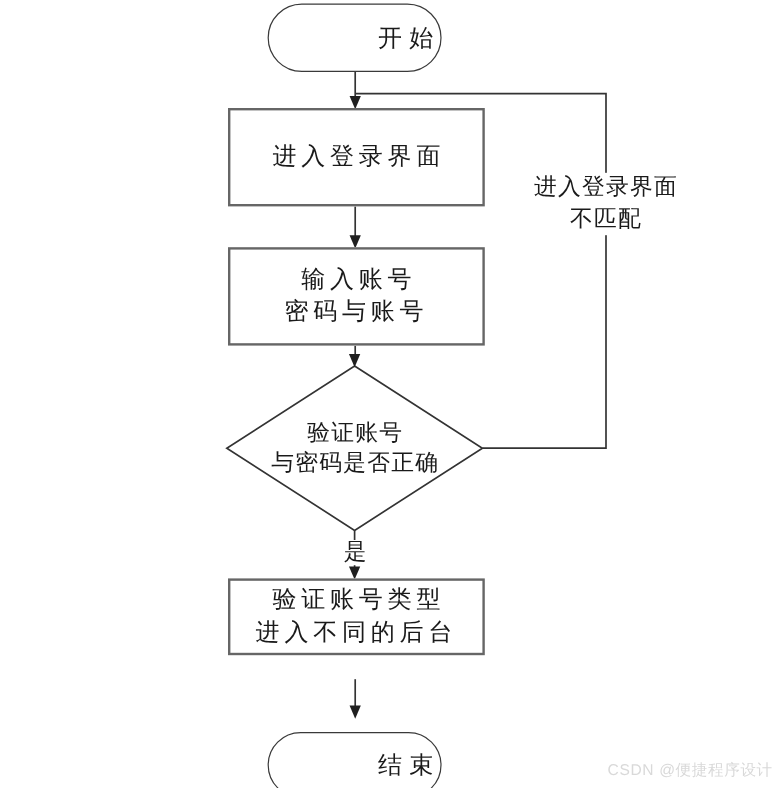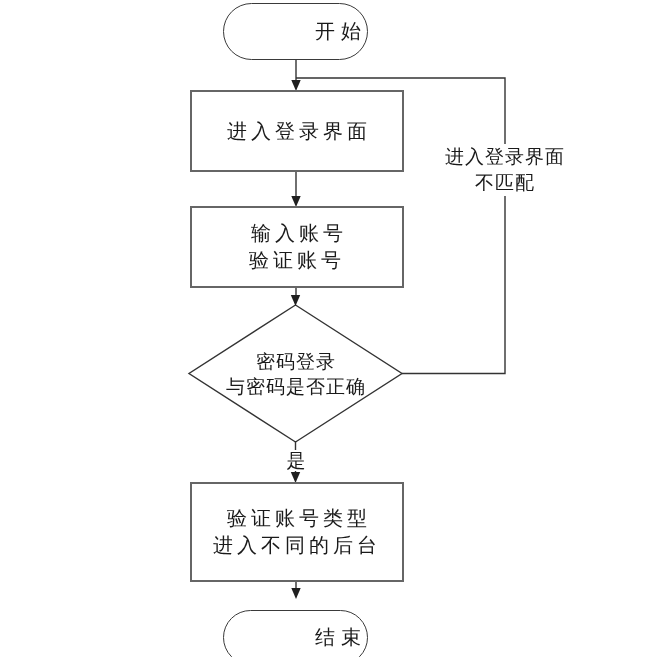--- a/index.html
+++ b/index.html
@@ -43,21 +43,21 @@
     border: 2px solid #666666;
     font-size: 20px;
     letter-spacing: 4px;
     text-indent: 4px;
     line-height: 27px;
     white-space: pre-line;
   }
   #node-start   { left: 223px; top: 3px;   width: 145px; height: 57px; }
   #node-login   { left: 190px; top: 90px;  width: 214px; height: 82px; }
   #node-input   { left: 190px; top: 206px; width: 214px; height: 82px; }
-  #node-backend { left: 190px; top: 482px; width: 214px; height: 100px; }
+  #node-backend { left: 190px; top: 482px; width: 214px; height: 64px; }
   #node-end     { left: 223px; top: 598px; width: 145px; height: 55px; margin-top: 12px; }
 
   .diamond-label {
     position: absolute;
     left: 190px;
     top: 343px;
     width: 212px;
     height: 62px;
     display: flex;
     align-items: center;
@@ -129,36 +129,37 @@
   <div class="node terminator" id="node-start">
     <span>开始</span>
   </div>
 
   <div class="node process" id="node-login">
     <span>进入登录界面</span>
   </div>
 
   <div class="node process" id="node-input">
     <span>输入账号
-验证账号</span>
+密码与账号</span>
   </div>
 
   <div class="diamond-label">
-    <span>密码登录
+    <span>验证账号
 与密码是否正确</span>
   </div>
 
   <div class="node process" id="node-backend">
     <span>验证账号类型
 进入不同的后台</span>
   </div>
 
   <div class="node terminator" id="node-end">
     <span>结束</span>
   </div>
 
   <div class="edge-label" id="label-yes">是</div>
 
   <div class="edge-label" id="label-mismatch">进入登录界面
 不匹配</div>
 
+  <div class="watermark">CSDN @便捷程序设计</div>
 
 </div>
 
 </body></html>

